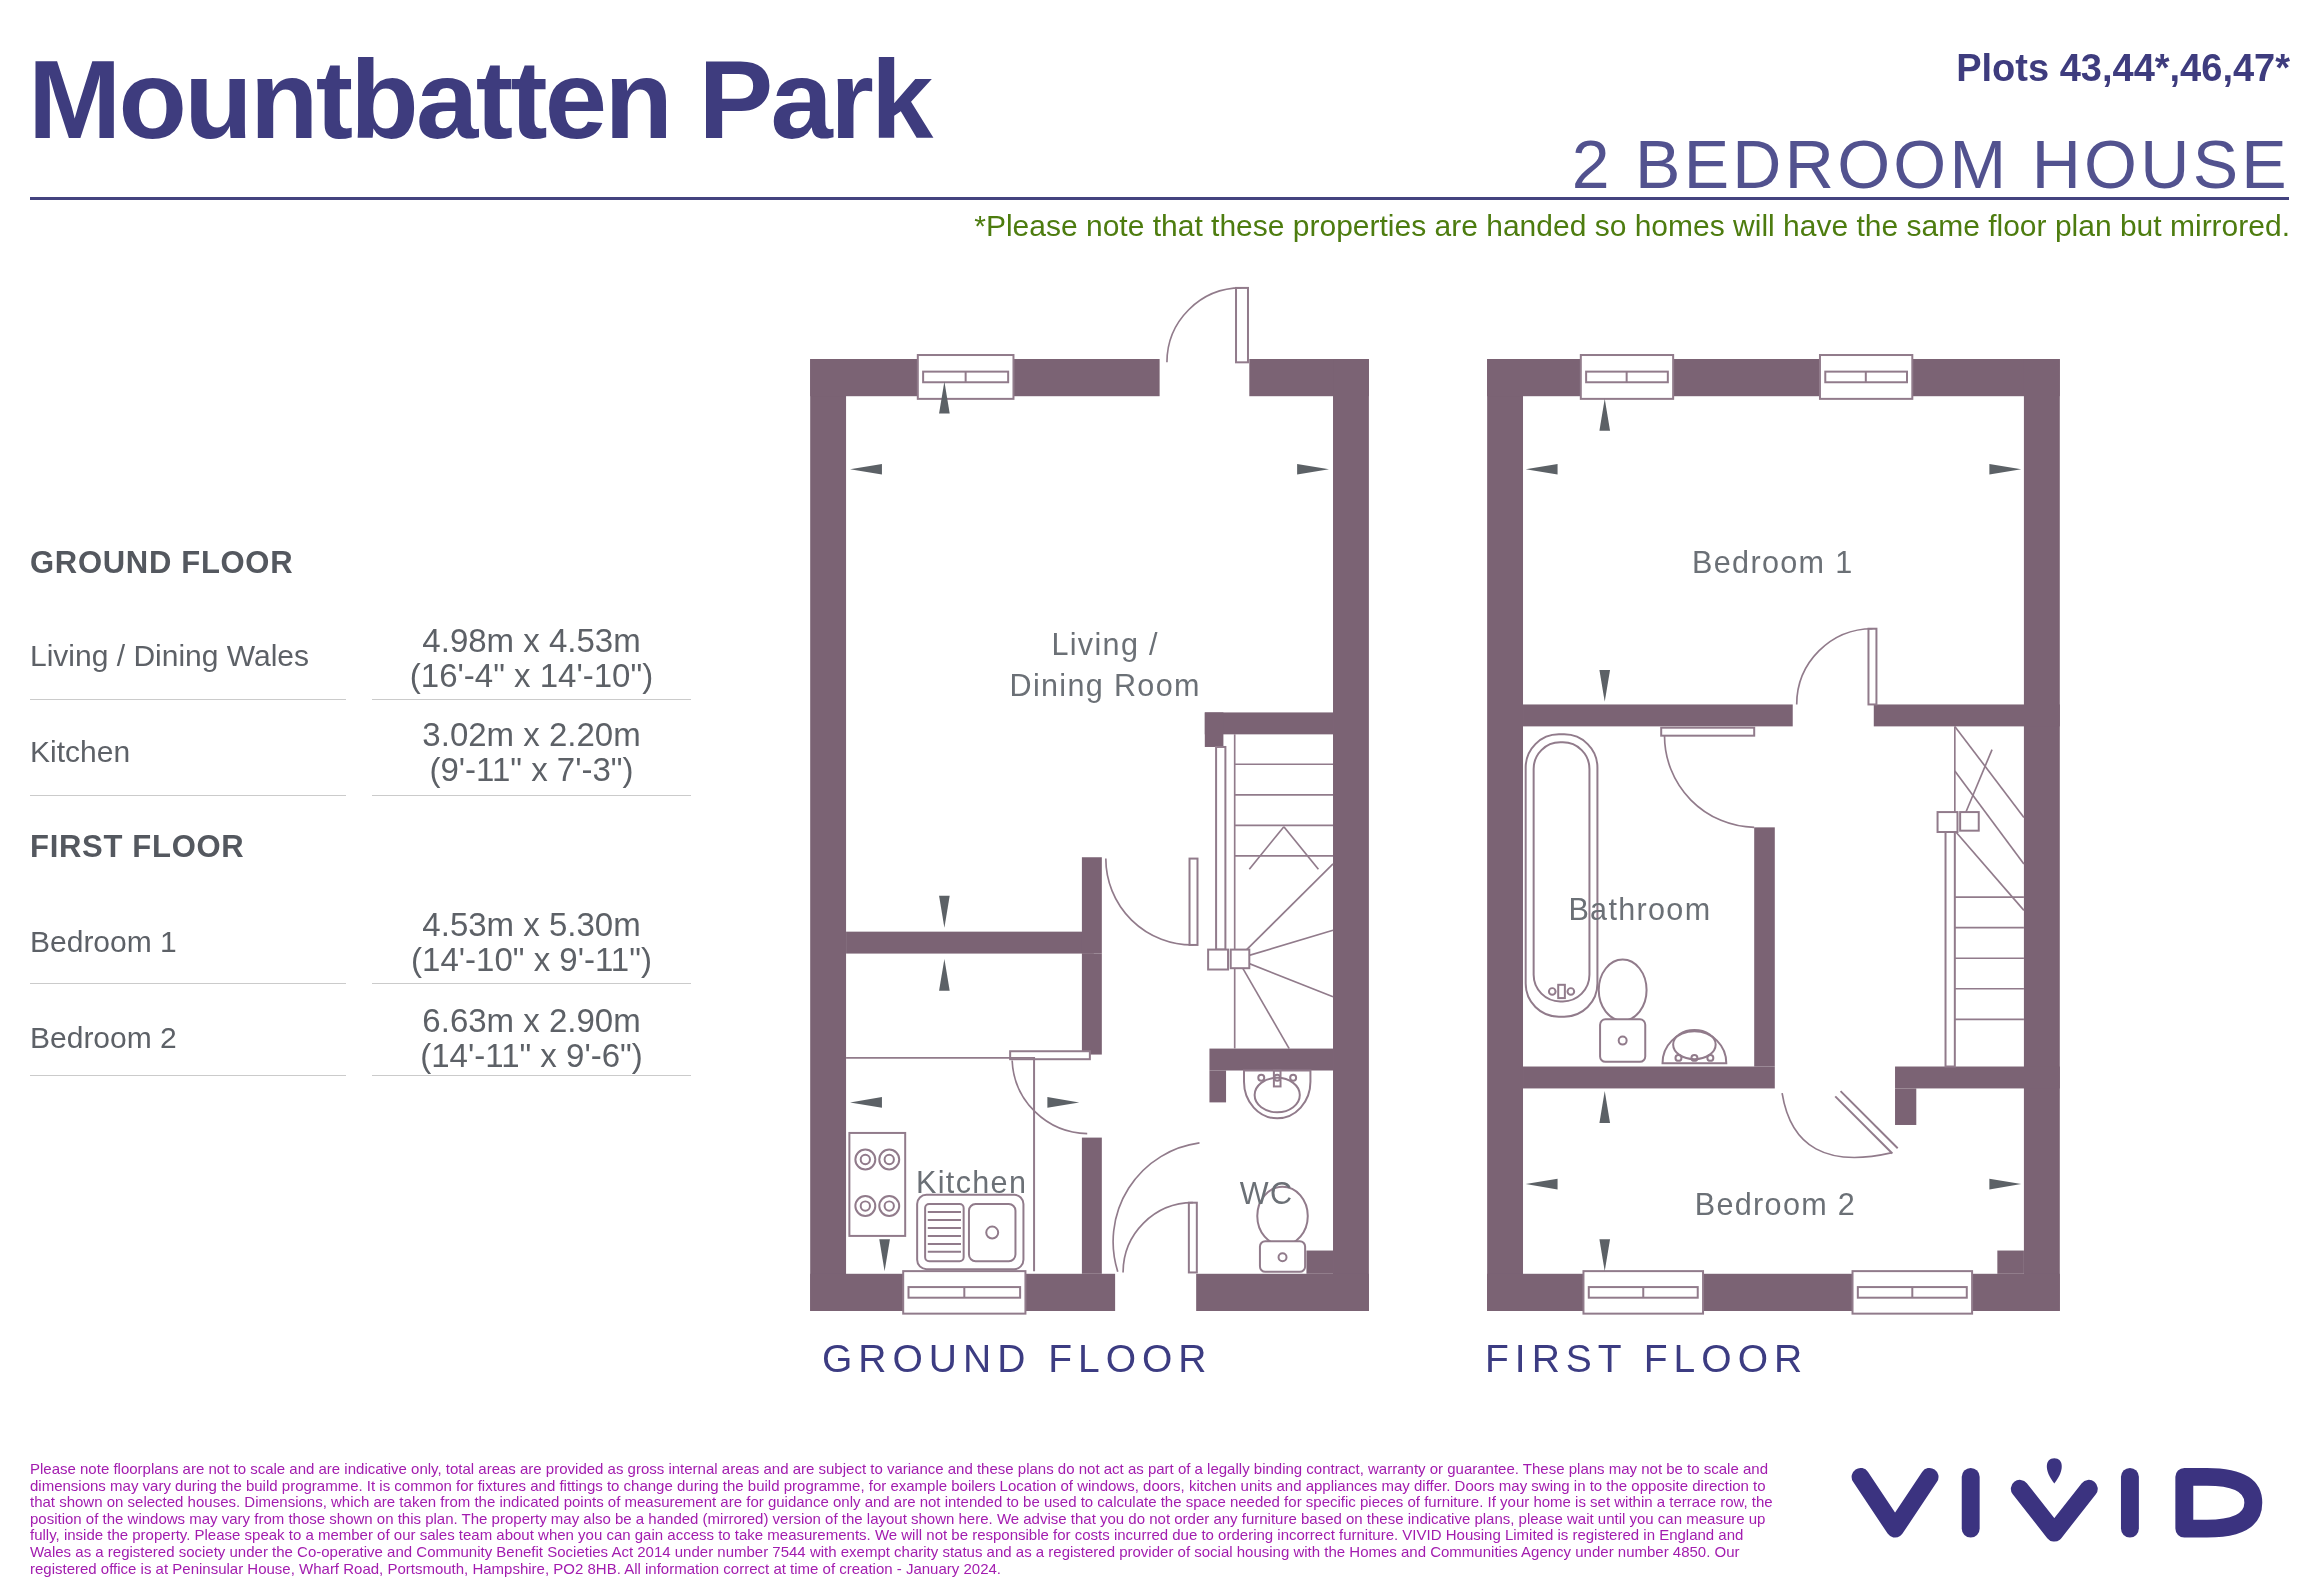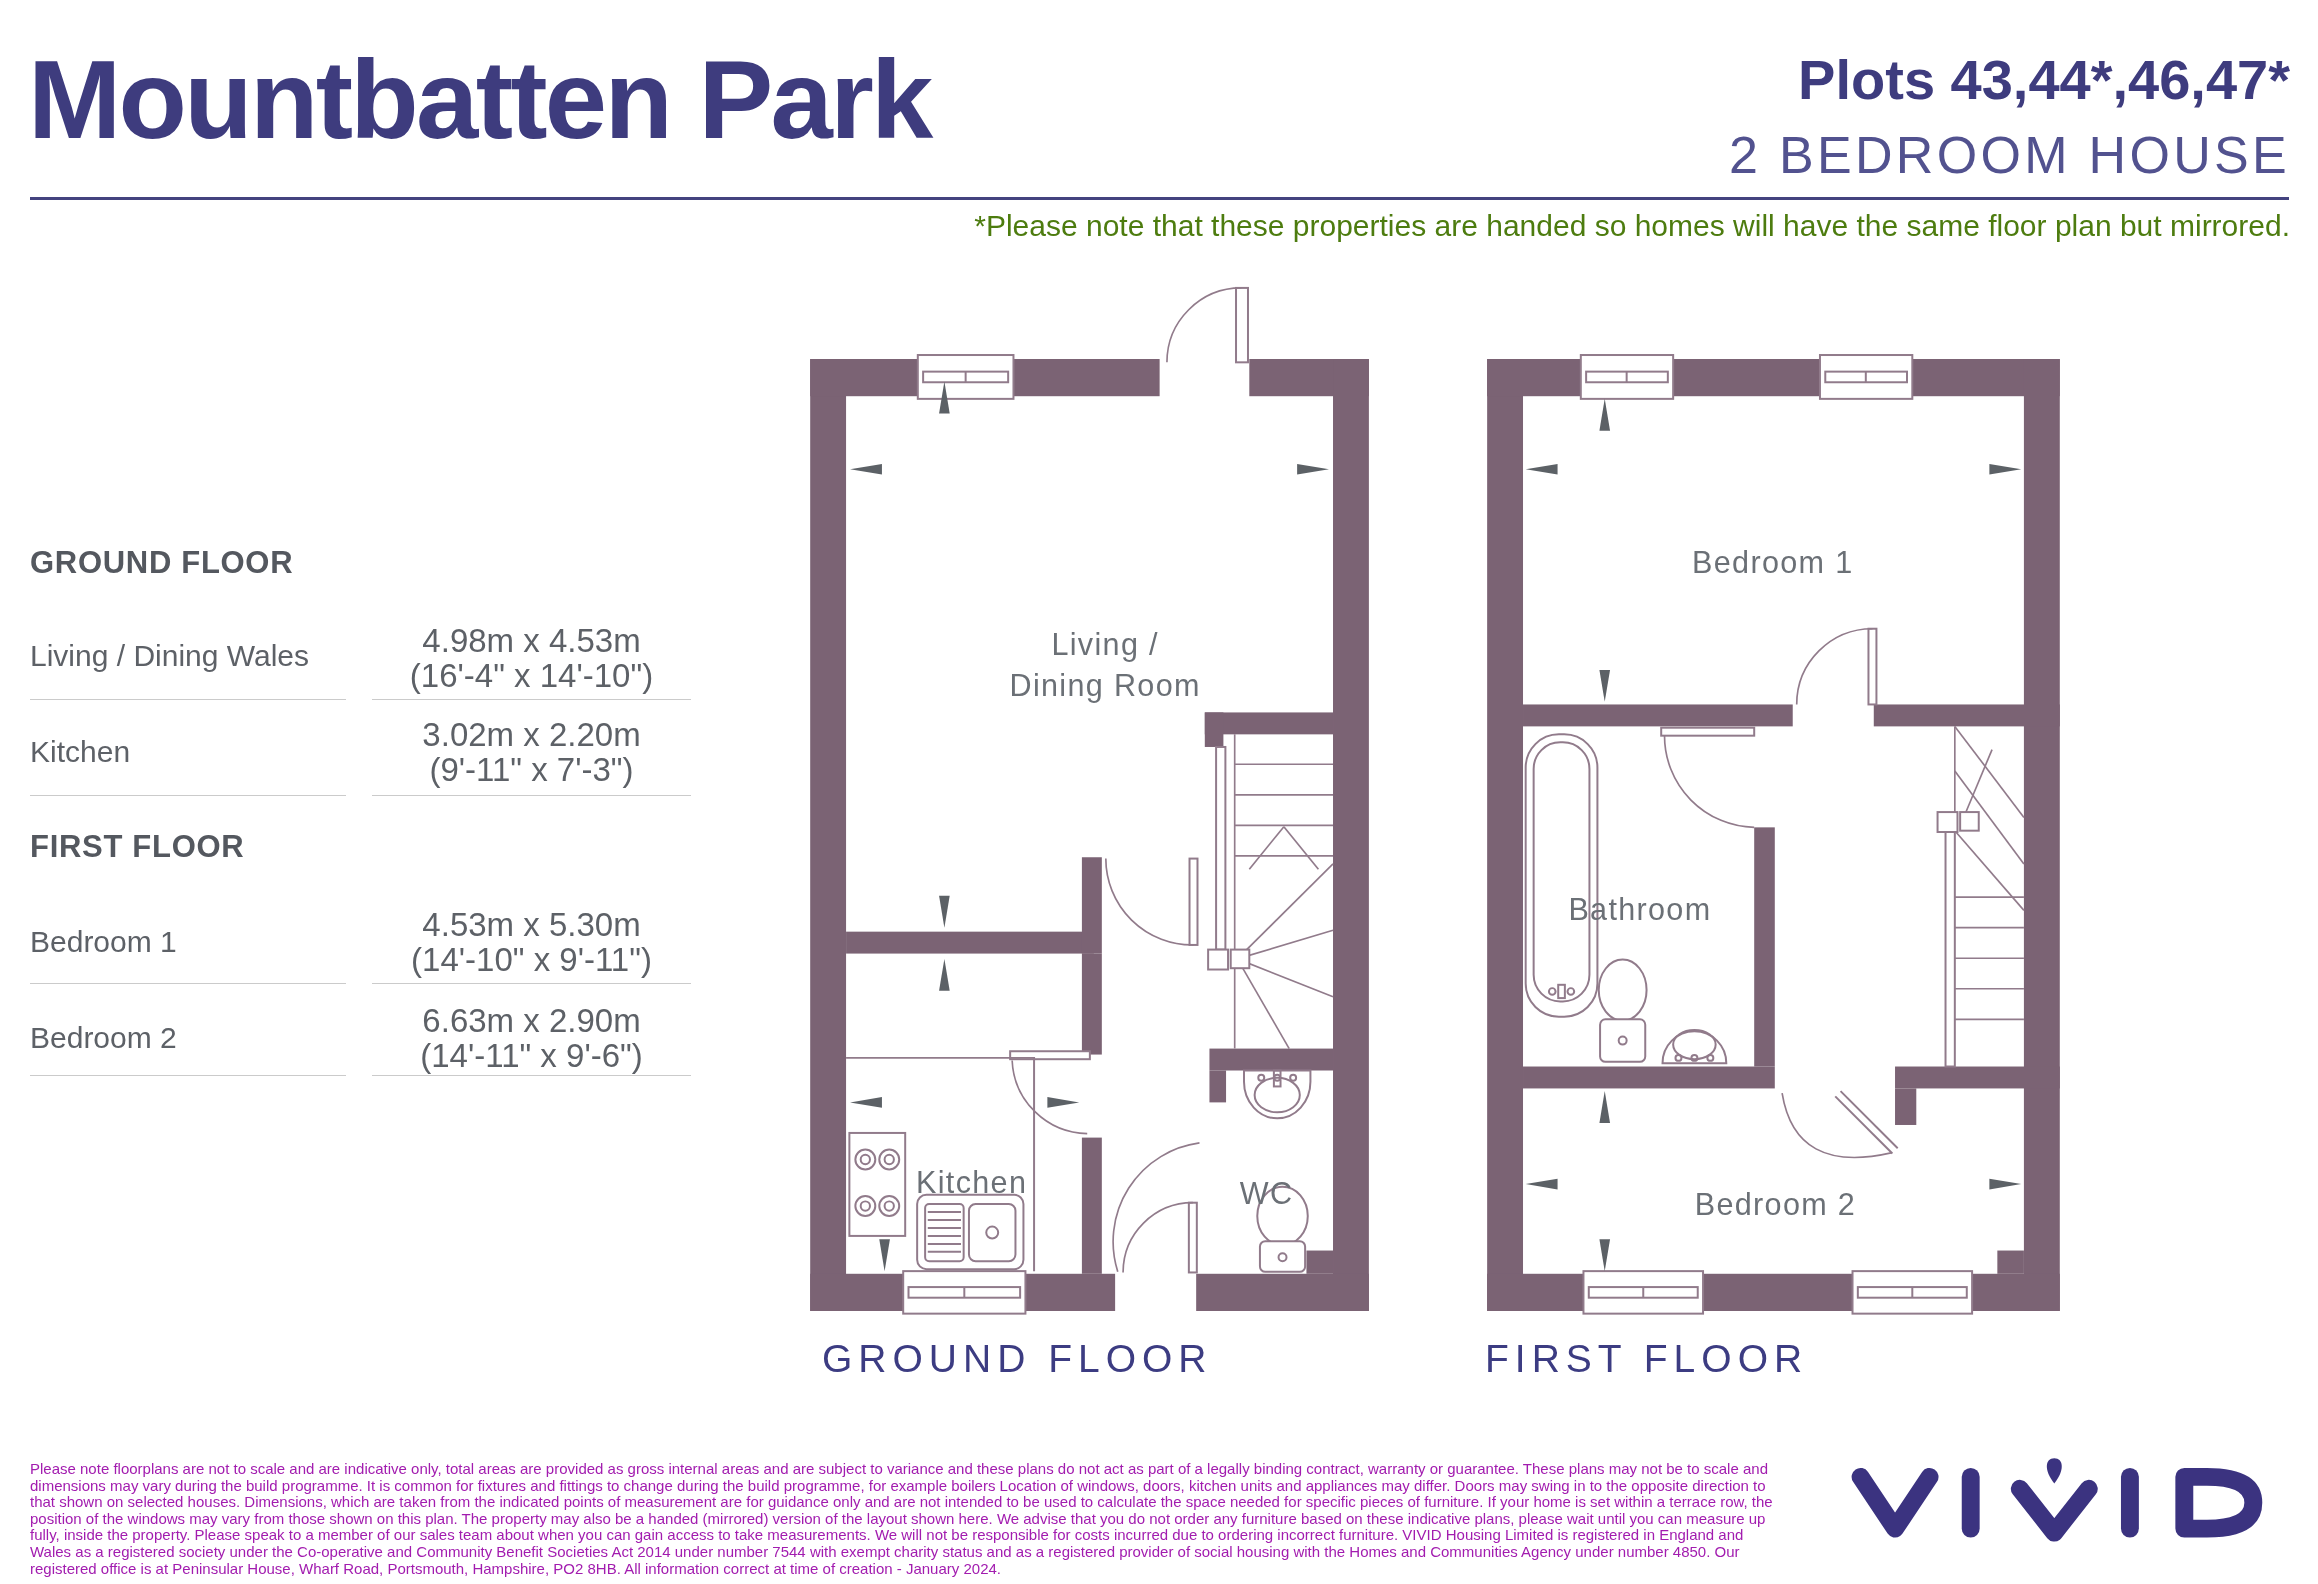--- a/index.html
+++ b/index.html
@@ -7,24 +7,24 @@
     width:2319px;height:1585px;position:relative;background:#ffffff;
     font-family:"Liberation Sans", sans-serif;overflow:hidden;
   }
   .abs{position:absolute;}
   
   #page-title{
     left:28px;top:35px;font-size:112px;font-weight:700;letter-spacing:-2.7px;
     color:#3e3c7e;
   }
   #plots-line{
-    right:29px;top:47px;font-size:56px;font-weight:700;color:#3e3c7e;text-align:left;
+    right:29px;top:47px;font-size:38px;font-weight:700;color:#3e3c7e;text-align:left;
   }
   #subtitle-line{
-    right:29px;top:125px;font-size:52px;font-weight:400;letter-spacing:3.3px;
+    right:29px;top:125px;font-size:68px;font-weight:400;letter-spacing:3.3px;
     color:#52528f;text-align:right;
   }
   #header-rule{
     left:30px;top:197px;width:2259px;height:2.7px;background:#44437f;
   }
   #mirror-note{
     right:29px;top:209px;font-size:30px;color:#4d7c0f;text-align:center;
   }
   
   .tbl-heading{font-size:31px;font-weight:700;letter-spacing:0.7px;color:#54585f;}

